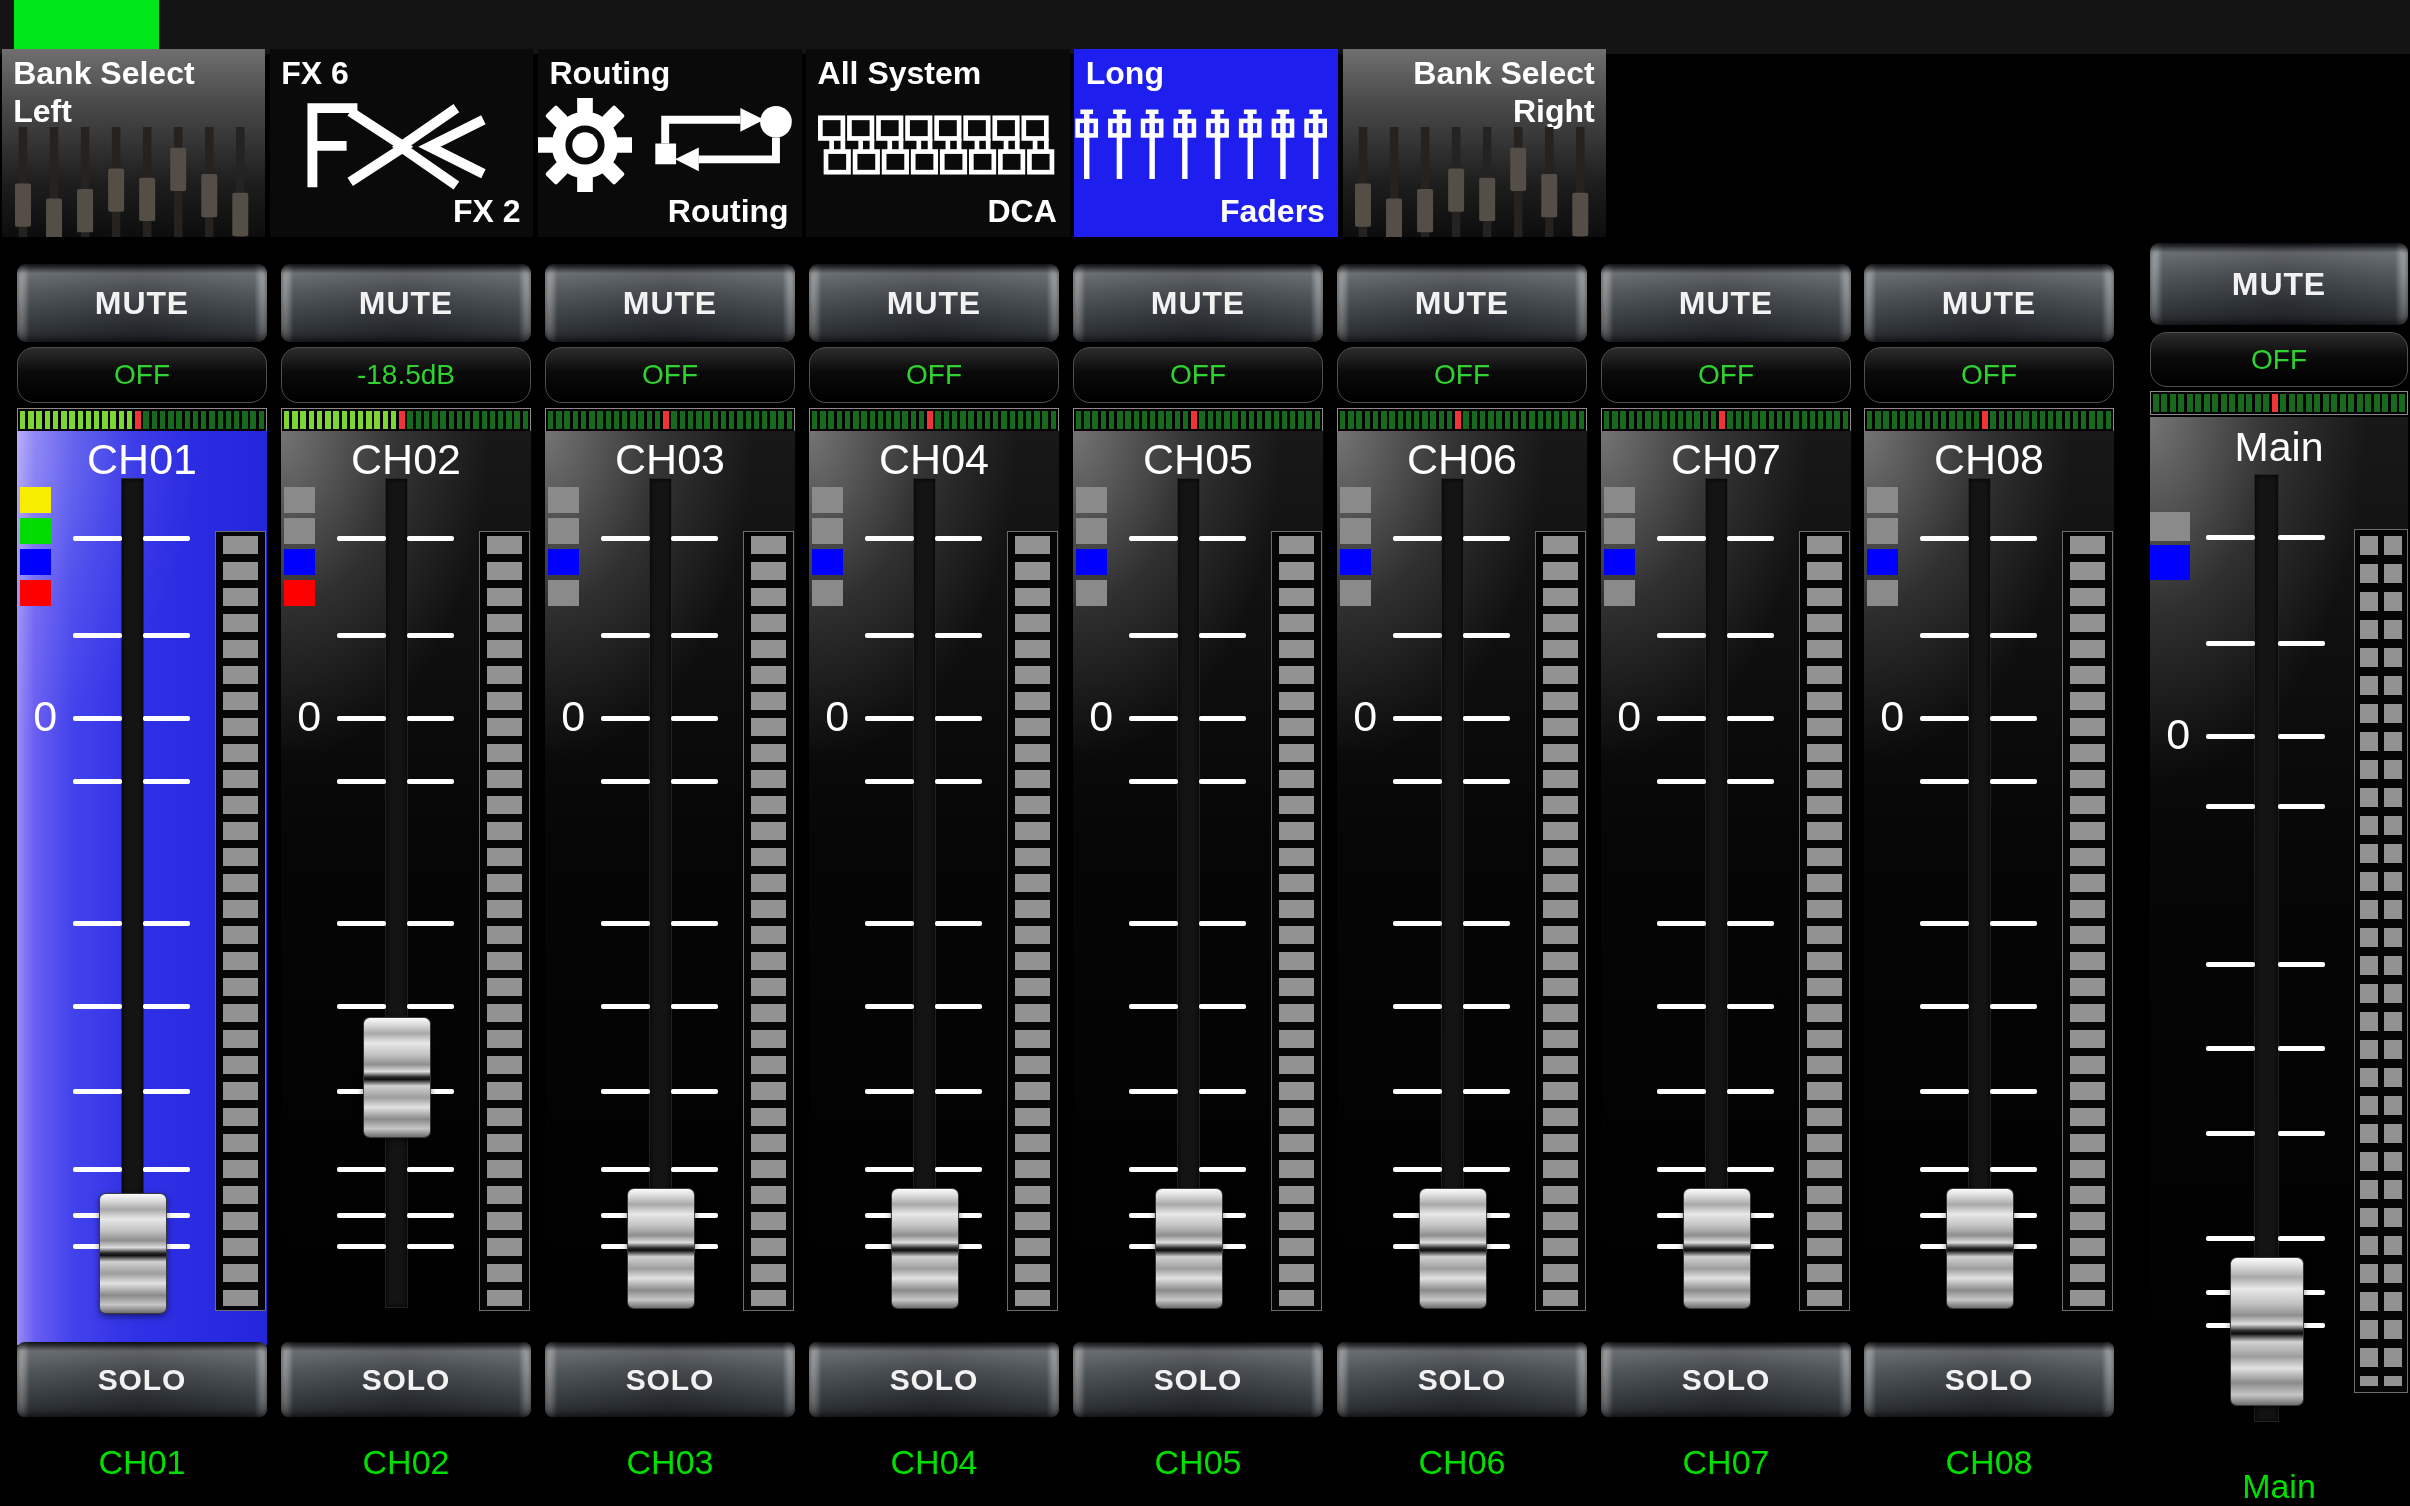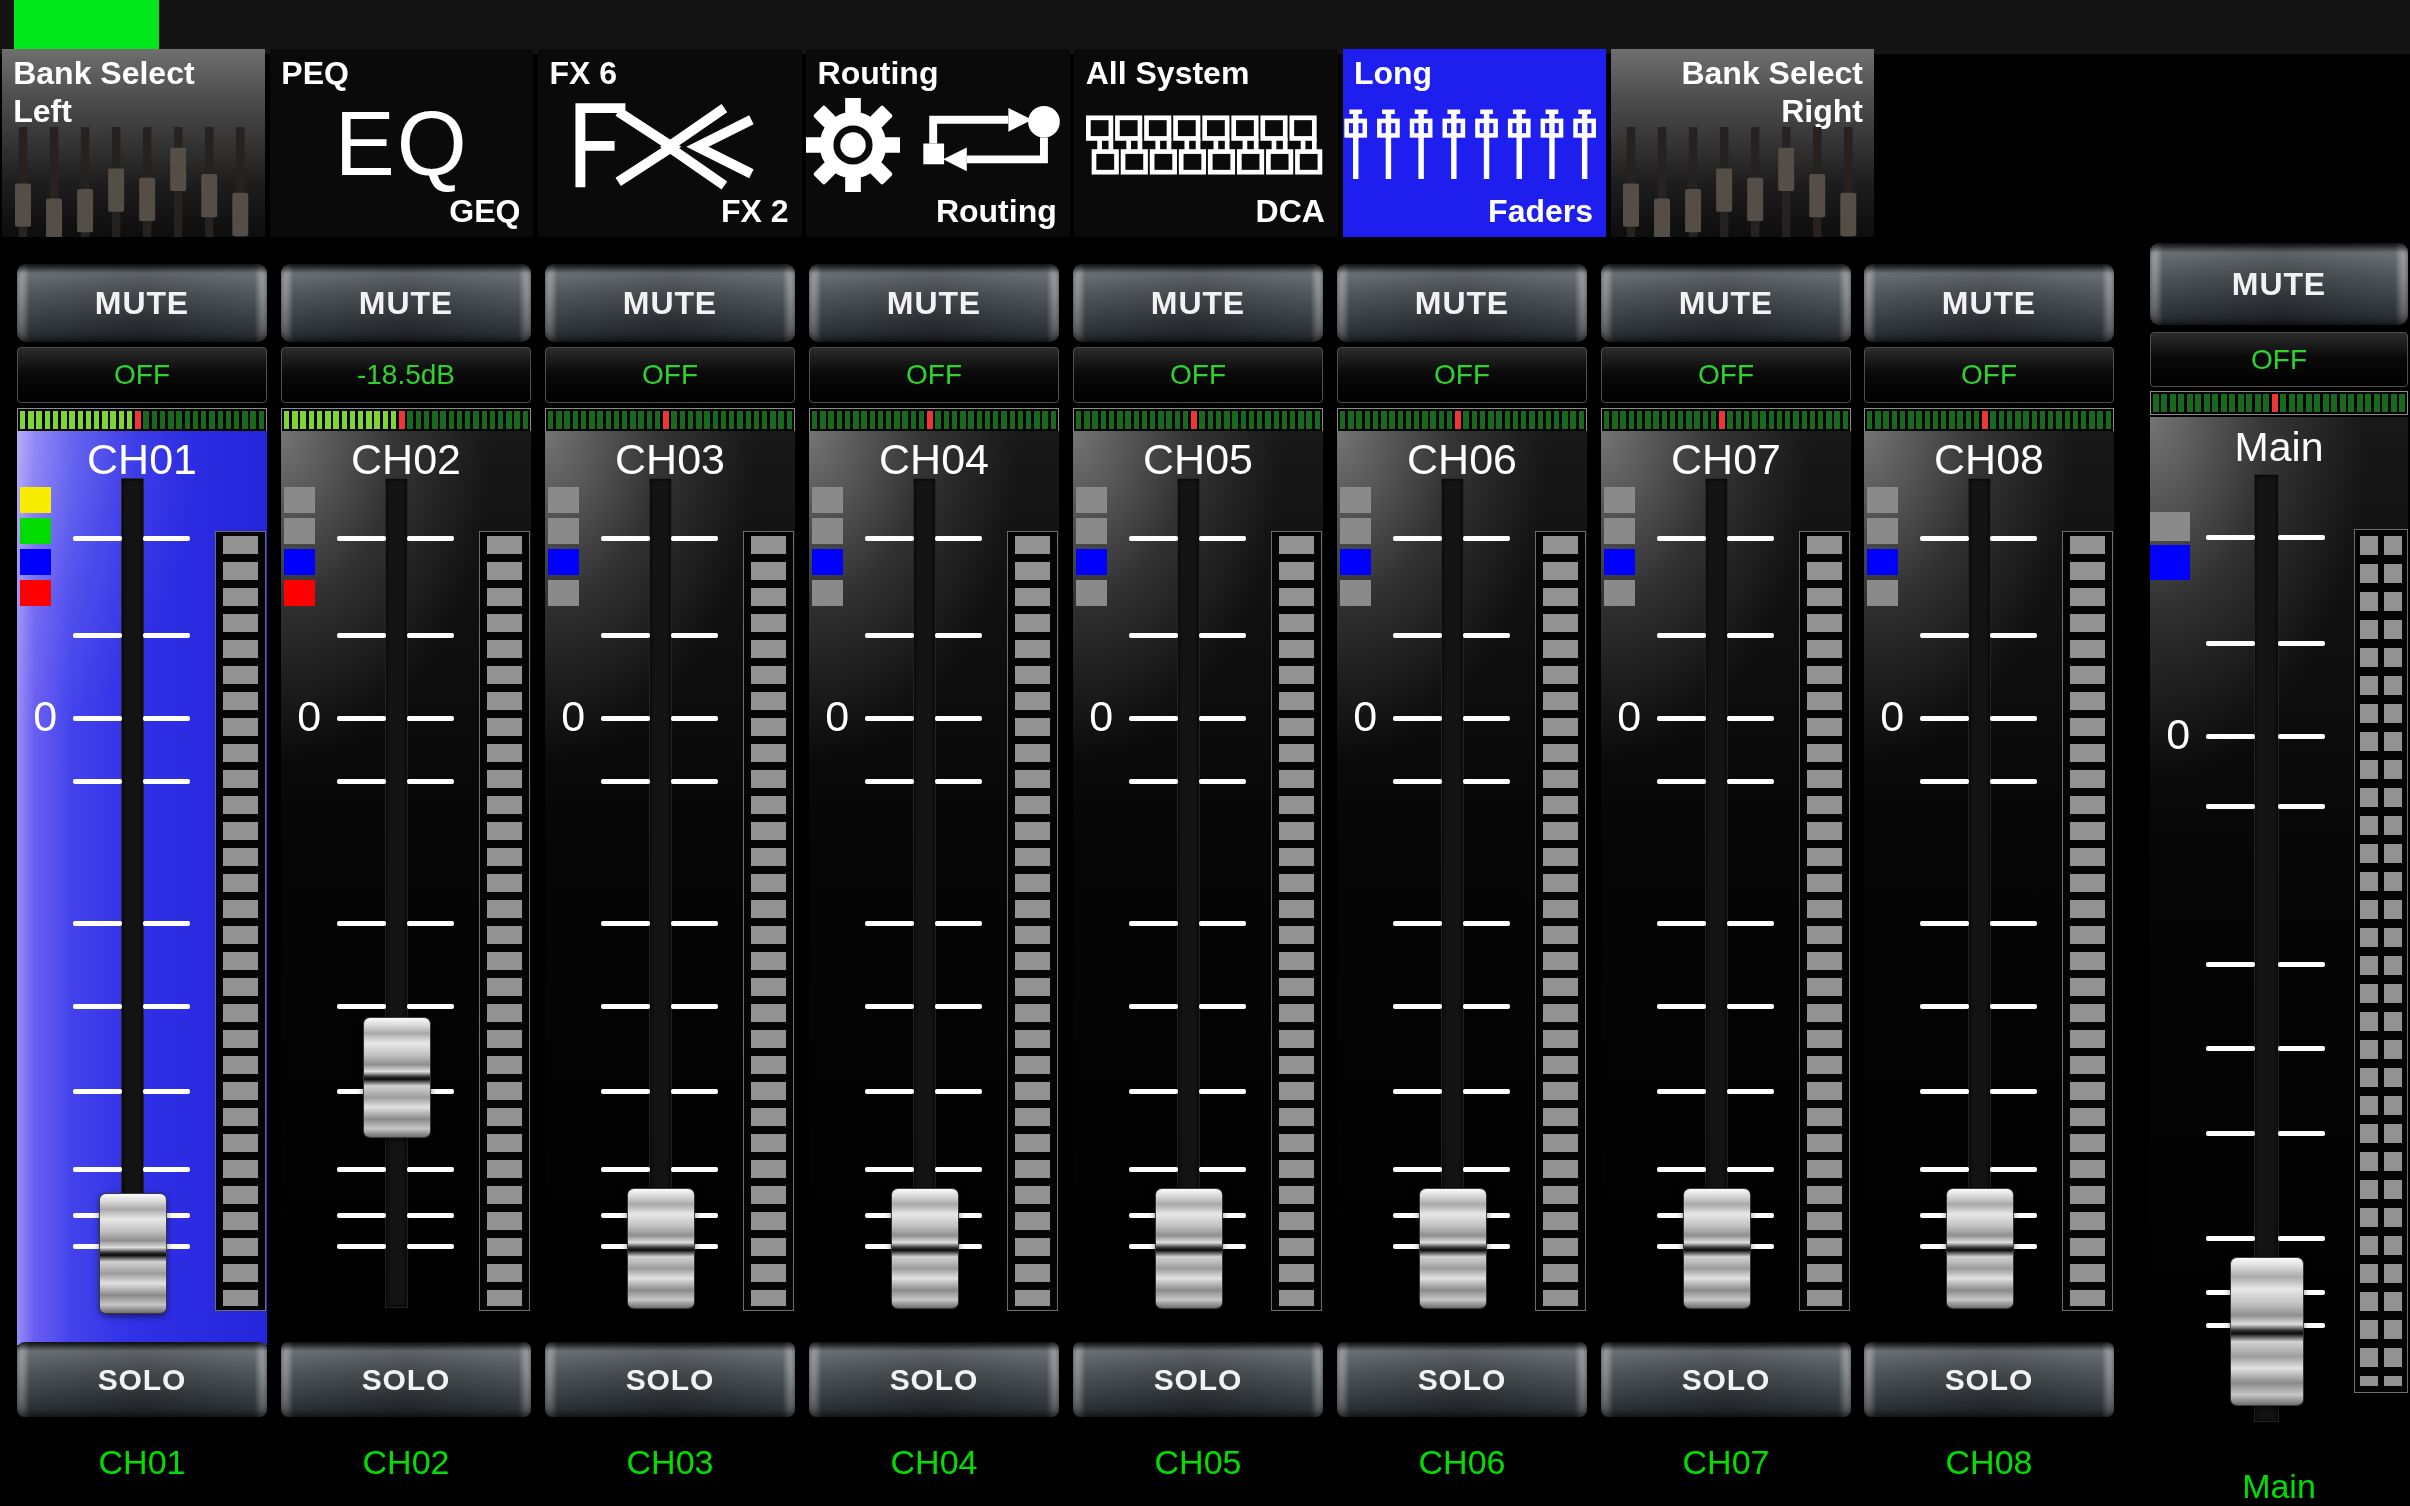--- a/index.html
+++ b/index.html
@@ -29,21 +29,21 @@
 
   .btn{position:absolute;left:0;width:100%;box-sizing:border-box;border-radius:9.4px;
        display:flex;align-items:center;justify-content:center;color:#f2f2f2;
        font-weight:bold;font-size:32px;letter-spacing:0.9px;cursor:pointer;
        background:
         linear-gradient(180deg,rgba(0,0,0,.50) 0%,rgba(255,255,255,.22) 12%,rgba(255,255,255,.08) 40%,rgba(0,0,0,.20) 78%,rgba(0,0,0,.45) 100%),
         linear-gradient(90deg,#b3b7ba 0%,#41474c 5%,#31363b 50%,#41474c 95%,#b3b7ba 100%);
        box-shadow:inset 0 2.8px 6.6px rgba(0,0,0,.55), inset 0 -2.8px 6.6px rgba(0,0,0,.45);}
   .btn.solo{border-radius:7.5px;font-size:30px;}
 
-  .value{position:absolute;left:0;width:100%;box-sizing:border-box;border:1.9px solid #4f4f4f;border-radius:4px;
+  .value{position:absolute;left:0;width:100%;box-sizing:border-box;border:1.9px solid #4f4f4f;border-radius:17px;
          background:linear-gradient(180deg,#2c2c2c 0%,#0a0a0a 45%,#000 100%);
          display:flex;align-items:center;justify-content:center;font-size:28px;}
 
   .hmeter{position:absolute;left:0;width:100%;box-sizing:border-box;border:1.9px solid #8c8c8c;background:#000;
           display:flex;gap:2.8px;padding:1.9px;}
   .hmeter .sg{flex:1;}
 
   .bodyzone{position:absolute;left:0;width:100%;overflow:hidden;
         background:radial-gradient(150% 65% at 0% 0%,rgba(255,255,255,.40) 0%,rgba(255,255,255,.13) 30%,rgba(255,255,255,0) 56%),
                    linear-gradient(180deg,#181818 0%,#060606 45%,#000 100%);}
@@ -89,27 +89,20 @@
             <rect x="105" y="44" width="17" height="46" rx="2" fill="#544e46"></rect>
             <rect x="142" y="0" width="9" height="135" fill="#262220"></rect>
             <rect x="138" y="54" width="17" height="46" rx="2" fill="#544e46"></rect>
             <rect x="175" y="0" width="9" height="135" fill="#262220"></rect>
             <rect x="171" y="22" width="17" height="46" rx="2" fill="#544e46"></rect>
             <rect x="208" y="0" width="9" height="135" fill="#262220"></rect>
             <rect x="204" y="50" width="17" height="46" rx="2" fill="#544e46"></rect>
             <rect x="241" y="0" width="9" height="135" fill="#262220"></rect>
             <rect x="237" y="70" width="17" height="46" rx="2" fill="#544e46"></rect>
           </svg>
-        </div>
-      </div>
-      <div class="tile">
-        <div class="t1 ">PEQ</div>
-        <div class="t2">GEQ</div>
-        <div class="ic ">
-          <div class="eqbig">EQ</div>
         </div>
       </div>
       <div class="tile">
         <div class="t1 ">FX 6</div>
         <div class="t2">FX 2</div>
         <div class="ic ">
           <svg width="207" height="100" viewBox="0 0 230 110">
         <path d="M16,102 V14 H66" stroke="#fff" fill="none" stroke-width="11"></path>
         <path d="M16,56 H54" stroke="#fff" fill="none" stroke-width="11"></path>
         <path d="M58,18 L118,57 L58,96" stroke="#fff" fill="none" stroke-width="11"></path>

